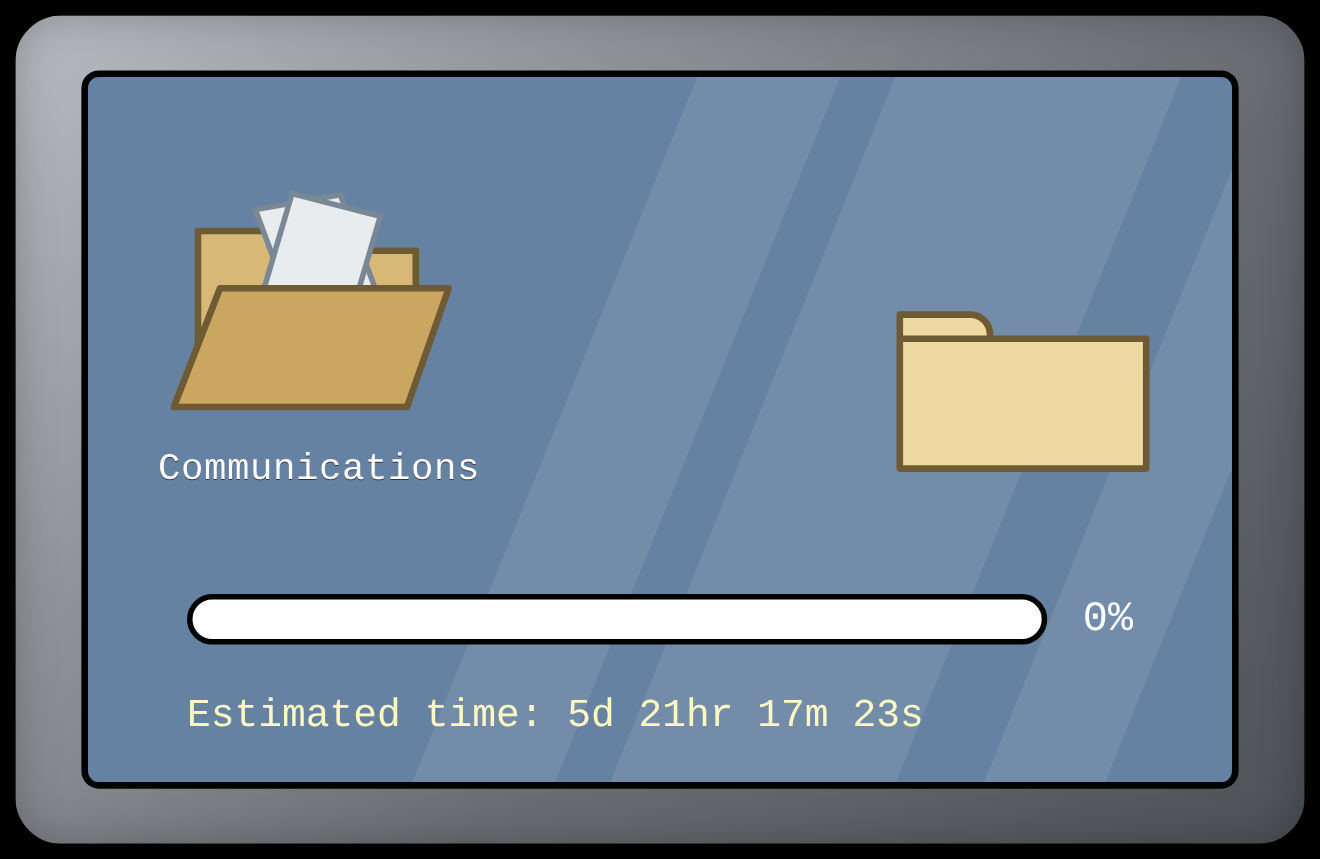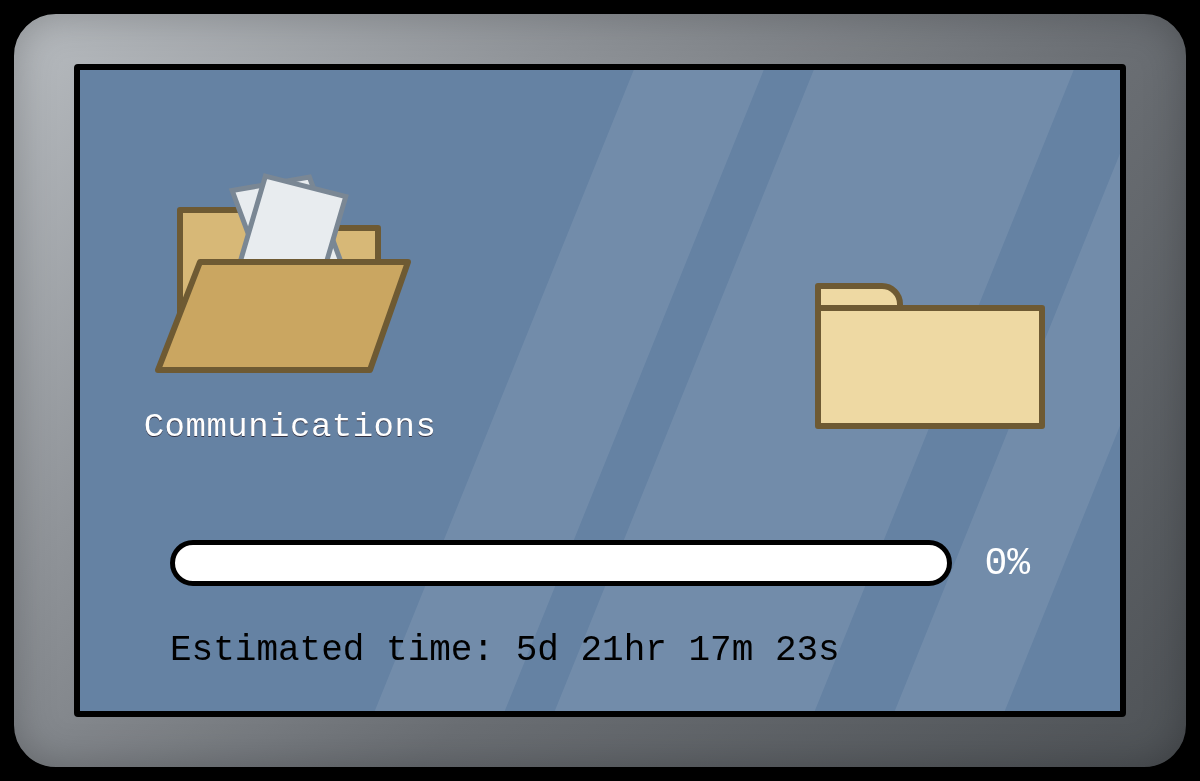--- a/index.html
+++ b/index.html
@@ -1,33 +1,33 @@
 <!DOCTYPE html>
 <html><head>
 <meta charset="utf-8">
 <style>
   html,body{margin:0;padding:0;width:1200px;height:781px;background:#000;overflow:hidden;font-family:"Courier New",monospace}
   .device{position:absolute;left:8px;top:8px;width:1184px;height:765px;border-radius:48px;
     background:linear-gradient(135deg,#b8bcc0 0%,#8f9398 30%,#6a6e73 60%,#4e5256 100%);
     border:6px solid #000;box-sizing:border-box;box-shadow:inset 0 0 40px rgba(0,0,0,.25)}
-  .screen{position:absolute;left:60px;top:50px;right:60px;bottom:50px;border-radius:4px;
+  .screen{position:absolute;left:60px;top:50px;right:60px;bottom:50px;border-radius:16px;
     background:#6582a3;border:6px solid #000;box-sizing:border-box;overflow:hidden}
   .glare{position:absolute;inset:0;pointer-events:none}
   .glare::before,.glare::after{content:"";position:absolute;top:-120px;width:260px;height:1100px;
     background:rgba(255,255,255,.085);transform:skewX(-22deg)}
   .glare::before{left:380px;width:130px}
   .glare::after{left:560px;width:260px}
   .glare2{position:absolute;top:-120px;left:900px;width:110px;height:1100px;background:rgba(255,255,255,.085);transform:skewX(-22deg);pointer-events:none}
   .icons{position:absolute;top:100px;left:60px;right:60px;display:flex;justify-content:space-between;align-items:flex-end}
   .folder-wrap{display:flex;flex-direction:column;align-items:center;gap:18px}
   .label{color:#fff;font-size:34px;letter-spacing:.5px;text-shadow:0 1px 0 #334}
   .progress-row{position:absolute;left:90px;right:90px;top:470px;display:flex;align-items:center;gap:32px}
   .progress-bar{flex:1;height:46px;border:5px solid #000;border-radius:26px;background:#fff;box-sizing:border-box}
   .pct{color:#fff;font-size:38px}
-  .eta{position:absolute;left:90px;top:560px;color:#000000;font-size:36px}
+  .eta{position:absolute;left:90px;top:560px;color:#fef9c3;font-size:36px}
   svg{display:block}
 </style>
 </head>
 <body>
 
 <div class="device">
   <div class="screen">
     <div class="glare"></div>
     <div class="glare2"></div>
 

